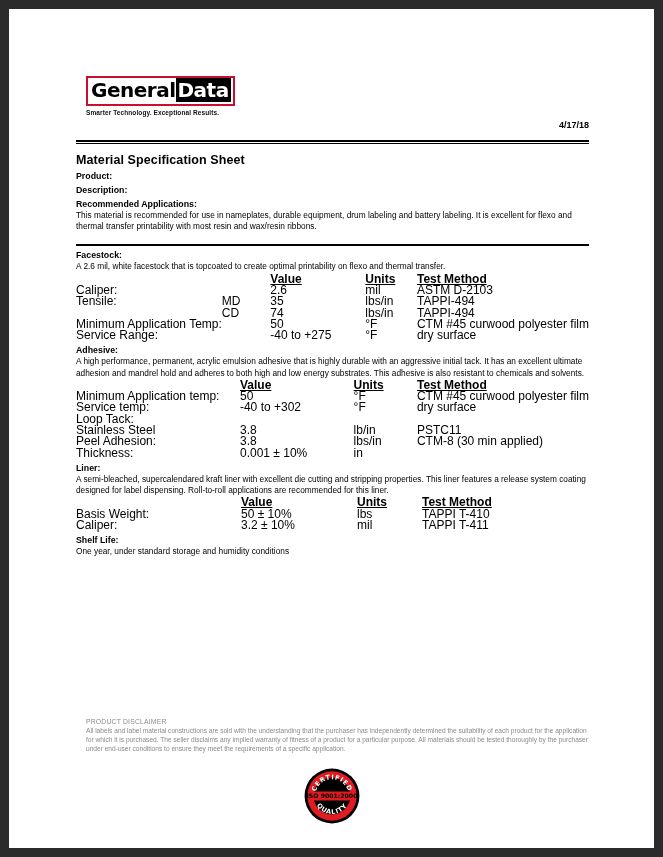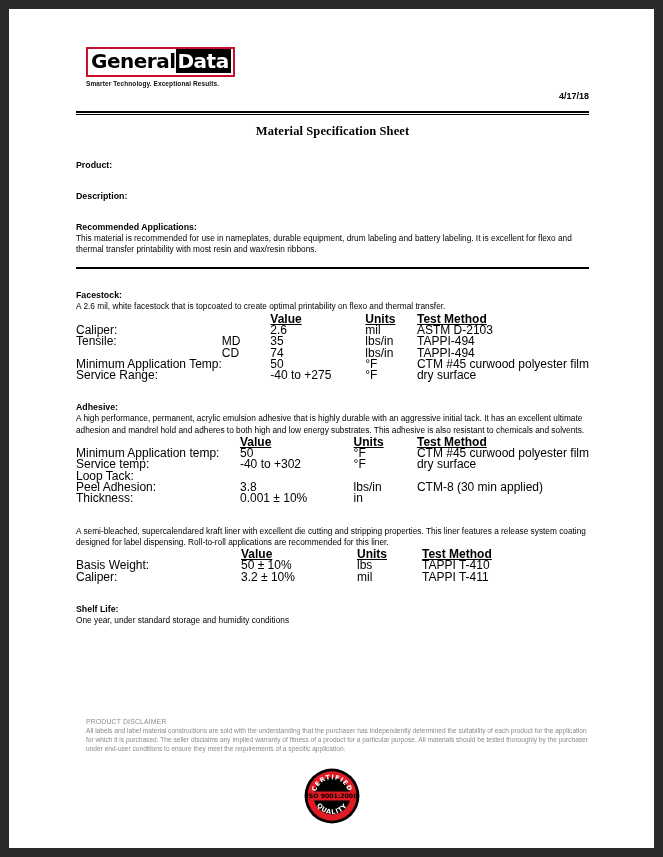--- a/index.html
+++ b/index.html
@@ -26,21 +26,21 @@
     position: absolute;
     left: 67px;
     top: 0;
     width: 513px;
   }
 
   
   .header {
     position: relative;
     height: 62px;
-    margin-top: 38px;
+    margin-top: 67px;
   }
   .logo-wrap {
     position: absolute;
     left: 10px;
     top: 0;
     width: 150px;
   }
   .logo-box {
     border: 2px solid #c8102e;
     background: #ffffff;
@@ -83,31 +83,30 @@
     font-weight: bold;
     color: #000000;
   }
   .rule-double {
     border-top: 2.5px solid #000000;
     border-bottom: 1px solid #000000;
     height: 1px;
     margin-top: 2px;
   }
   .doc-title {
-    text-align: center;
+    text-align: left;
     font-size: 12.5px;
     font-weight: bold;
     color: #000000;
     margin-top: 9px;
     letter-spacing: 0.1px;
-    font-family: Liberation Serif, serif;
   }
 
   
-  .block { margin-top: 21px; }
+  .block { margin-top: 4px; }
   .sec-head {
     font-size: 8.8px;
     font-weight: bold;
     color: #000000;
     margin-bottom: 1px;
   }
   .body-text {
     font-size: 8.3px;
     line-height: 11.2px;
     color: #000000;
@@ -294,36 +293,43 @@
               <td class="c-units">°F</td>
               <td class="c-method">dry surface</td>
             </tr>
             <tr>
               <td colspan="2">Loop Tack:</td>
               <td class="c-value"></td>
               <td class="c-units"></td>
               <td class="c-method"></td>
             </tr>
             <tr>
+              <td colspan="2" class="indent-sub">Stainless Steel</td>
+              <td class="c-value">3.8</td>
+              <td class="c-units">lb/in</td>
+              <td class="c-method">PSTC11</td>
+            </tr>
+            <tr>
               <td colspan="2">Peel Adhesion:</td>
               <td class="c-value">3.8</td>
               <td class="c-units">lbs/in</td>
               <td class="c-method">CTM-8 (30 min applied)</td>
             </tr>
             <tr>
               <td colspan="2">Thickness:</td>
               <td class="c-value">0.001 ± 10%</td>
               <td class="c-units">in</td>
               <td class="c-method"></td>
             </tr>
           </tbody>
       </table>
     </div>
 
     <div class="block">
+      <div class="sec-head">Liner:</div>
       <div class="body-text">A semi-bleached, supercalendared kraft liner with excellent die cutting and stripping properties. This liner features a release system coating designed for label dispensing. Roll-to-roll applications are recommended for this liner.</div>
       <table class="spec">
         <thead>
           <tr>
             <th class="c-label"></th>
             <th class="c-sub"></th>
             <th class="c-value"><span class="u">Value</span></th>
             <th class="c-units"><span class="u">Units</span></th>
             <th class="c-method"><span class="u">Test Method</span></th>
           </tr>

